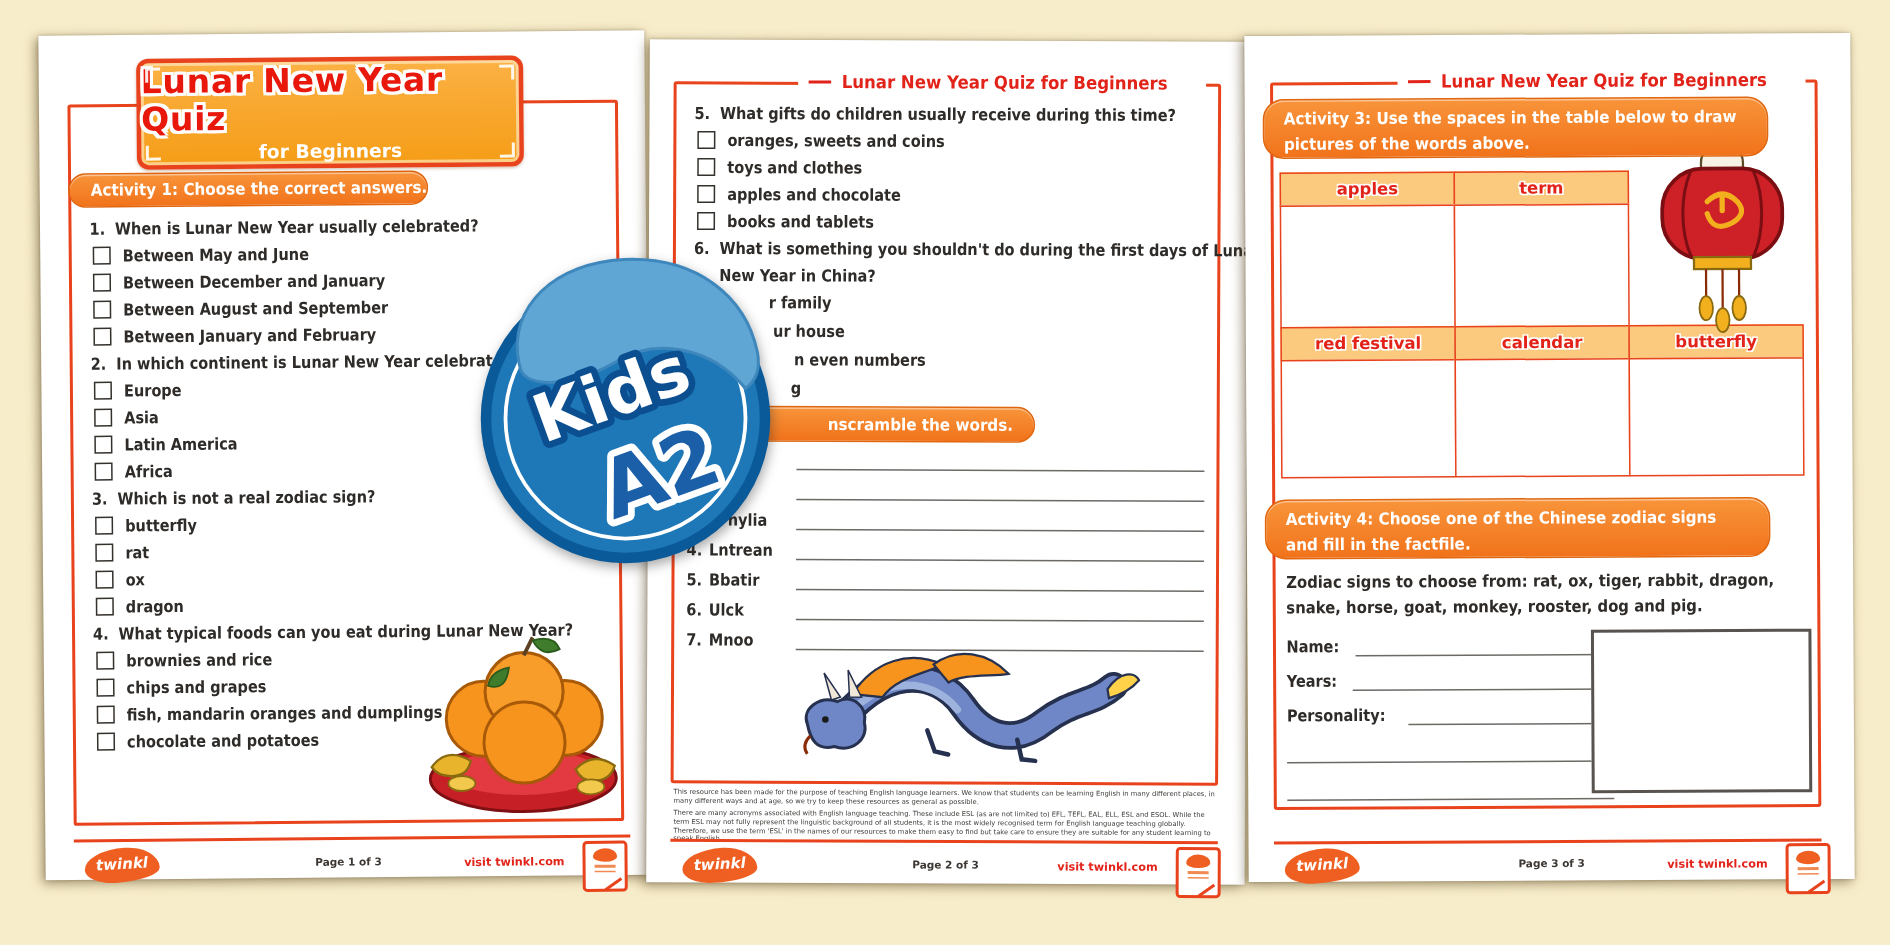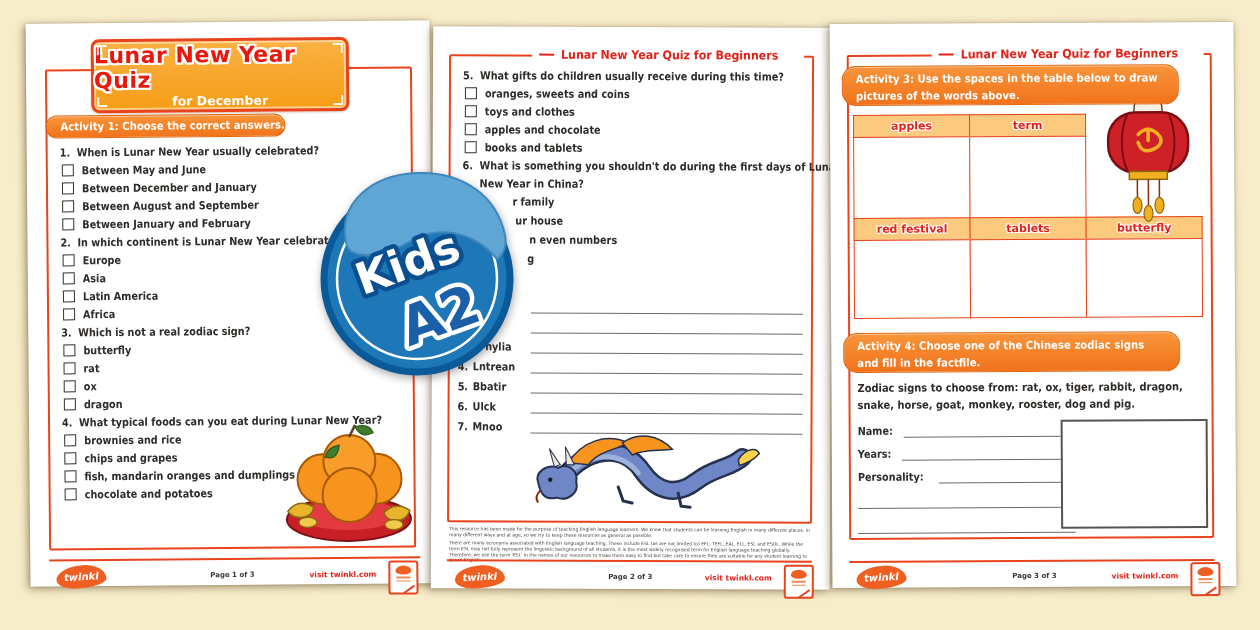--- a/index.html
+++ b/index.html
@@ -95,21 +95,21 @@
 
 <div class="page" id="page1">
   <div class="sheet-border" style="left:19px;top:46px;width:363px;height:477px;"></div>
 
   <div class="title-badge">
     <span class="tb-c tl"></span>
     <span class="tb-c tr"></span>
     <span class="tb-c bl"></span>
     <span class="tb-c br"></span>
     <div class="title-main">Lunar New Year Quiz</div>
-    <div class="title-sub">for December</div>
+    <div class="title-sub">for Beginners</div>
   </div>
 
   <div class="banner" style="left:19px;top:92px;width:240px;height:23px;display:flex;align-items:center;padding-left:14px;box-sizing:border-box;">
     <span class="btxt">Activity 1: Choose the correct answers.</span>
   </div>
 
   <div class="qcol" style="left:33px;top:120px;width:355px;">
     <div class="qrow">
       <span class="qn txt">1.</span>
       <span class="txt">When is Lunar New Year usually celebrated?</span>
@@ -267,20 +267,23 @@
         <span class="txt">ur house</span>
       </div>
     <div class="fragrow" style="margin-left:67px;">
         <span class="txt">n even numbers</span>
       </div>
     <div class="fragrow" style="margin-left:65px;">
         <span class="txt">g</span>
       </div>
   </div>
 
+  <div class="banner" style="left:60px;top:244px;width:198px;height:24px;display:flex;align-items:center;justify-content:flex-end;padding-right:14px;box-sizing:border-box;">
+    <span class="btxt" style="transform-origin:100% 50%;">nscramble the words.</span>
+  </div>
 
   <div class="qcol" style="left:26px;top:270px;width:345px;">
     <div class="urow">
         <span class="un txt"></span>
         <span class="uw txt"></span>
         <div class="uline"></div>
       </div>
     <div class="urow">
         <span class="un txt"></span>
         <span class="uw txt"></span>
@@ -368,21 +371,21 @@
       </div>
     <div class="tcell"></div>
     <div class="tcell"></div>
   </div>
 
   <div class="tgrid" style="left:24px;top:195px;grid-template-columns:116px 116px:116px;grid-template-columns:116px 116px 116px;grid-template-rows:22px 78px;">
     <div class="tcell thead">
         <span>red festival</span>
       </div>
     <div class="tcell thead">
-        <span>tablets</span>
+        <span>calendar</span>
       </div>
     <div class="tcell thead">
         <span>butterfly</span>
       </div>
     <div class="tcell"></div>
     <div class="tcell"></div>
     <div class="tcell"></div>
   </div>
 
   <svg class="illus" style="left:270px;top:46px;" width="96" height="156" viewBox="0 0 96 156">

